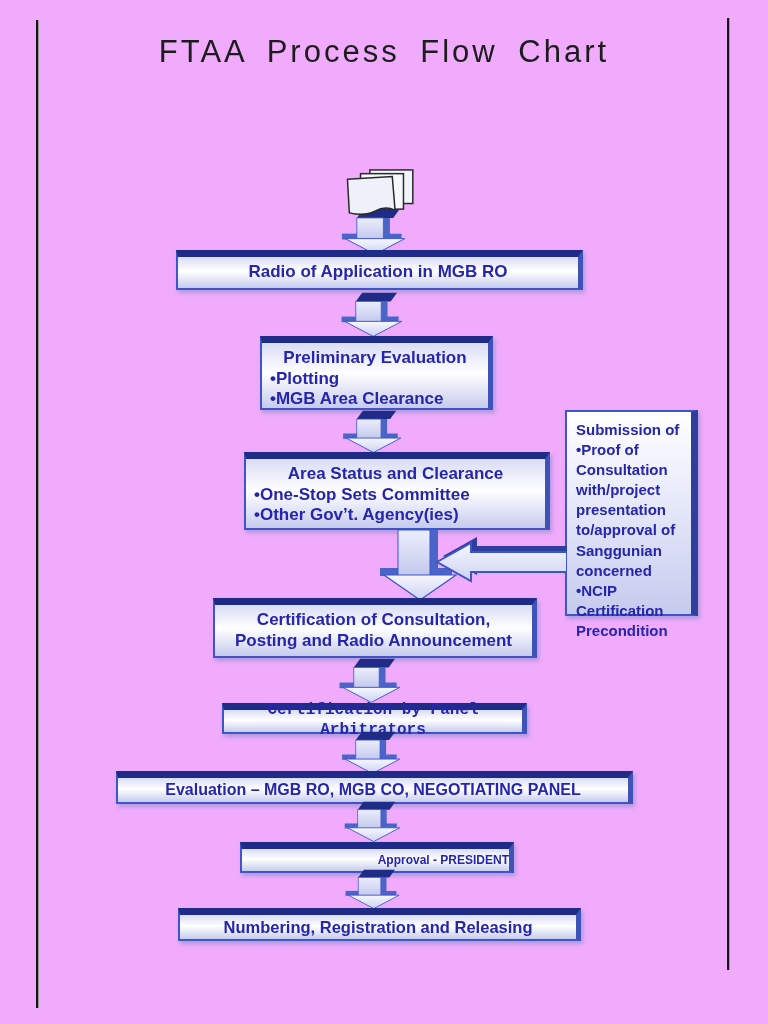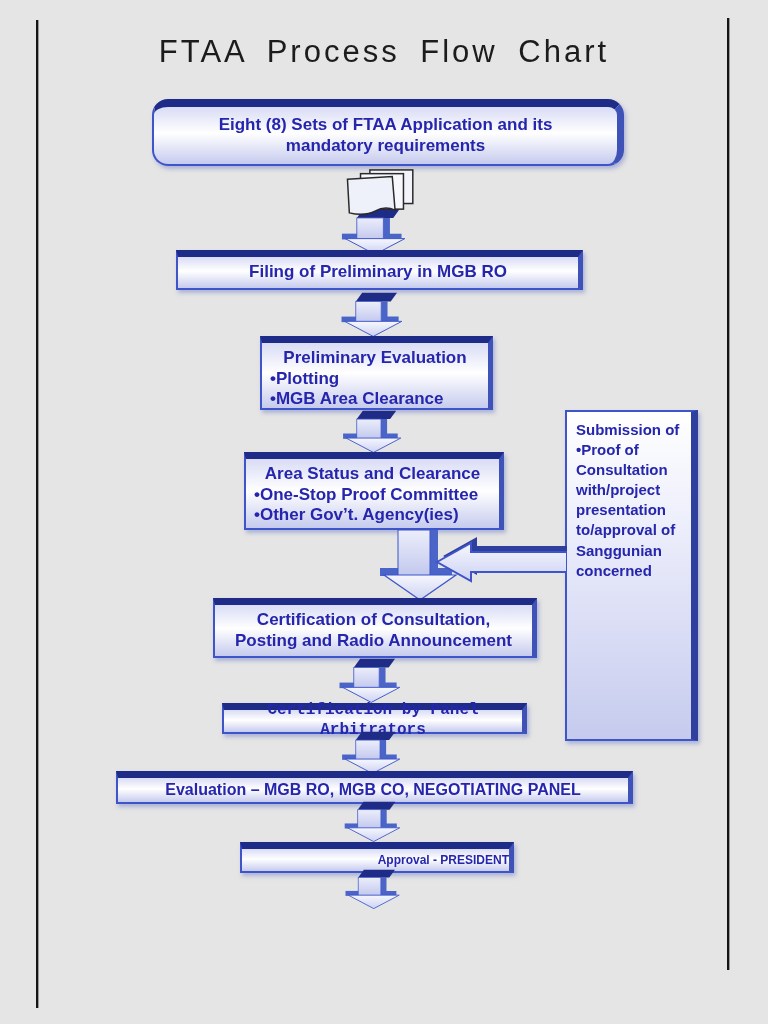--- a/index.html
+++ b/index.html
@@ -1,17 +1,17 @@
 <!DOCTYPE html>
 <html><head>
 <meta charset="utf-8">
 <style>
   html,body{margin:0;padding:0;background:#ffffff;}
   .page{
-    position:relative;width:768px;height:1024px;background:#e5e5e5;overflow:hidden;
+    position:relative;width:768px;height:1024px;background:#f0abfc;overflow:hidden;
     font-family:"Liberation Sans",sans-serif;
   }
   .rule{position:absolute;background:#151515;border-right:1px solid #9a9a9a;width:2px;}
   .rule-left{left:36px;top:20px;height:988px;}
   .rule-right{left:727px;top:18px;height:952px;}
   .title{
     position:absolute;left:40px;right:40px;top:34px;text-align:center;
     font-size:31px;color:#1c1c1c;letter-spacing:3px;word-spacing:9px;font-weight:500;
   }
   .node{
@@ -21,21 +21,21 @@
     border:2px solid #3d55c8;border-top:7px solid #1f2c87;border-right:5px solid #3e52b8;
     box-shadow:2px 3px 4px rgba(128,138,200,0.55);
     display:flex;align-items:center;justify-content:center;text-align:center;
     font-size:17px;line-height:1.22;
   }
   .node-rounded{border-radius:16px;border-top-width:8px;border-right-width:7px;padding:0 35px;}
   .node-multi{display:block;text-align:left;padding:5px 8px 4px 8px;}
   .node-multi .node-title{text-align:center;}
   .node-multi .bullet{text-align:left;}
   .sidebox{
-    position:absolute;box-sizing:border-box;left:565px;top:410px;width:133px;height:331px;
+    position:absolute;box-sizing:border-box;left:565px;top:410px;width:133px;height:206px;
     background:linear-gradient(180deg,#ffffff 0%,#eceefb 35%,#c6cbee 100%);
     border:2px solid #3d55c8;border-right:7px solid #2e3f9e;
     box-shadow:2px 3px 4px rgba(128,138,200,0.55);
     color:#2525ad;font-weight:bold;font-size:15px;line-height:1.34;
     padding:8px 5px 6px 9px;text-align:left;
   }
   .arrow{position:absolute;}
   svg{display:block;}
   .hidden-defs{position:absolute;width:0;height:0;}
 </style>
@@ -62,63 +62,61 @@
         <polygon points="8,37 80,37 44,56" fill="url(#gradHead)" stroke="#3d55c8" stroke-width="1.2"></polygon>
       </g>
     </defs>
   </svg>
 
   <div class="rule rule-left"></div>
   <div class="rule rule-right"></div>
 
   <div class="title">FTAA Process Flow Chart</div>
 
-  <div class="node node-rounded" style="left:152px;top:99px;width:472px;height:67px;">
-    <span>Eight (8) Sets of FTAA Application and its mandatory requirements</span>
-  </div>
 
   <svg class="arrow" style="left:338px;top:208px;width:84px;height:48px;" viewBox="0 0 100 58">
       <use href="#arrow3d"></use>
     </svg>
 
   <svg class="arrow" style="left:340px;top:168px;width:84px;height:58px;" viewBox="0 0 90 62">
     <g stroke="#2a2a2a" stroke-width="1.6">
       <rect x="32" y="2" width="46" height="36" fill="#f2f3fb"></rect>
       <rect x="22" y="6" width="46" height="38" fill="#f7f8fd"></rect>
       <path d="M8,12 L56,9 L59,45 Q48,40 38,46 Q26,52 10,48 Z" fill="#eef0fa"></path>
     </g>
   </svg>
 
   <div class="node" style="left:176px;top:250px;width:407px;height:40px;">
-    <span>Filing of Preliminary in MGB RO</span>
+    <span>Radio of Application in MGB RO</span>
   </div>
 
   <svg class="arrow" style="left:337px;top:292px;width:82px;height:46px;" viewBox="0 0 100 58">
       <use href="#arrow3d"></use>
     </svg>
 
   <div class="node node-multi" style="left:260px;top:336px;width:233px;height:74px;">
     <div class="node-title">Preliminary Evaluation</div>
     <div class="bullet">•Plotting</div>
     <div class="bullet">•MGB Area Clearance</div>
   </div>
 
   <svg class="arrow" style="left:337px;top:410px;width:82px;height:44px;" viewBox="0 0 100 58">
       <use href="#arrow3d"></use>
     </svg>
 
-  <div class="node node-multi" style="left:244px;top:452px;width:260px;height:78px;">
+  <div class="node node-multi" style="left:244px;top:452px;width:306px;height:78px;">
     <div class="node-title">Area Status and Clearance</div>
-    <div class="bullet">•One-Stop Proof Committee</div>
+    <div class="bullet">•One-Stop Sets Committee</div>
     <div class="bullet">•Other Gov’t. Agency(ies)</div>
   </div>
 
   <div class="sidebox">
     <span style="display: block;">Submission of</span>
     <span style="display: block;">•Proof of Consultation with/project presentation to/approval of Sanggunian concerned</span>
+    <span style="display: block;">•NCIP Certification Precondition</span>
   </div>
 
   <svg class="arrow" style="left:375px;top:526px;width:192px;height:80px;" viewBox="0 0 192 80">
     <g>
       <polygon points="5,42 35,42 35,50 5,50" fill="#4a64c8"></polygon>
       <polygon points="55,4 63,4 63,42 77,42 77,50 55,50" fill="#4a64c8"></polygon>
       <rect x="23" y="4" width="32" height="46" fill="url(#gradShaft)" stroke="#3d55c8" stroke-width="1"></rect>
       <polygon points="9,49 81,49 45,74" fill="url(#gradHead)" stroke="#3d55c8" stroke-width="1.2"></polygon>
     </g>
     <g>
@@ -152,14 +150,17 @@
     </svg>
 
   <div class="node" style="left:240px;top:842px;width:274px;height:31px;font-size:12px;justify-content:flex-end;">
     <span>Approval - PRESIDENT</span>
   </div>
 
   <svg class="arrow" style="left:337px;top:869px;width:82px;height:41px;" viewBox="0 0 100 58">
       <use href="#arrow3d"></use>
     </svg>
 
+  <div class="node" style="left:178px;top:908px;width:403px;height:33px;font-size:16.5px;">
+    <span>Numbering, Registration and Releasing</span>
+  </div>
 
 </div>
 
 </body></html>

